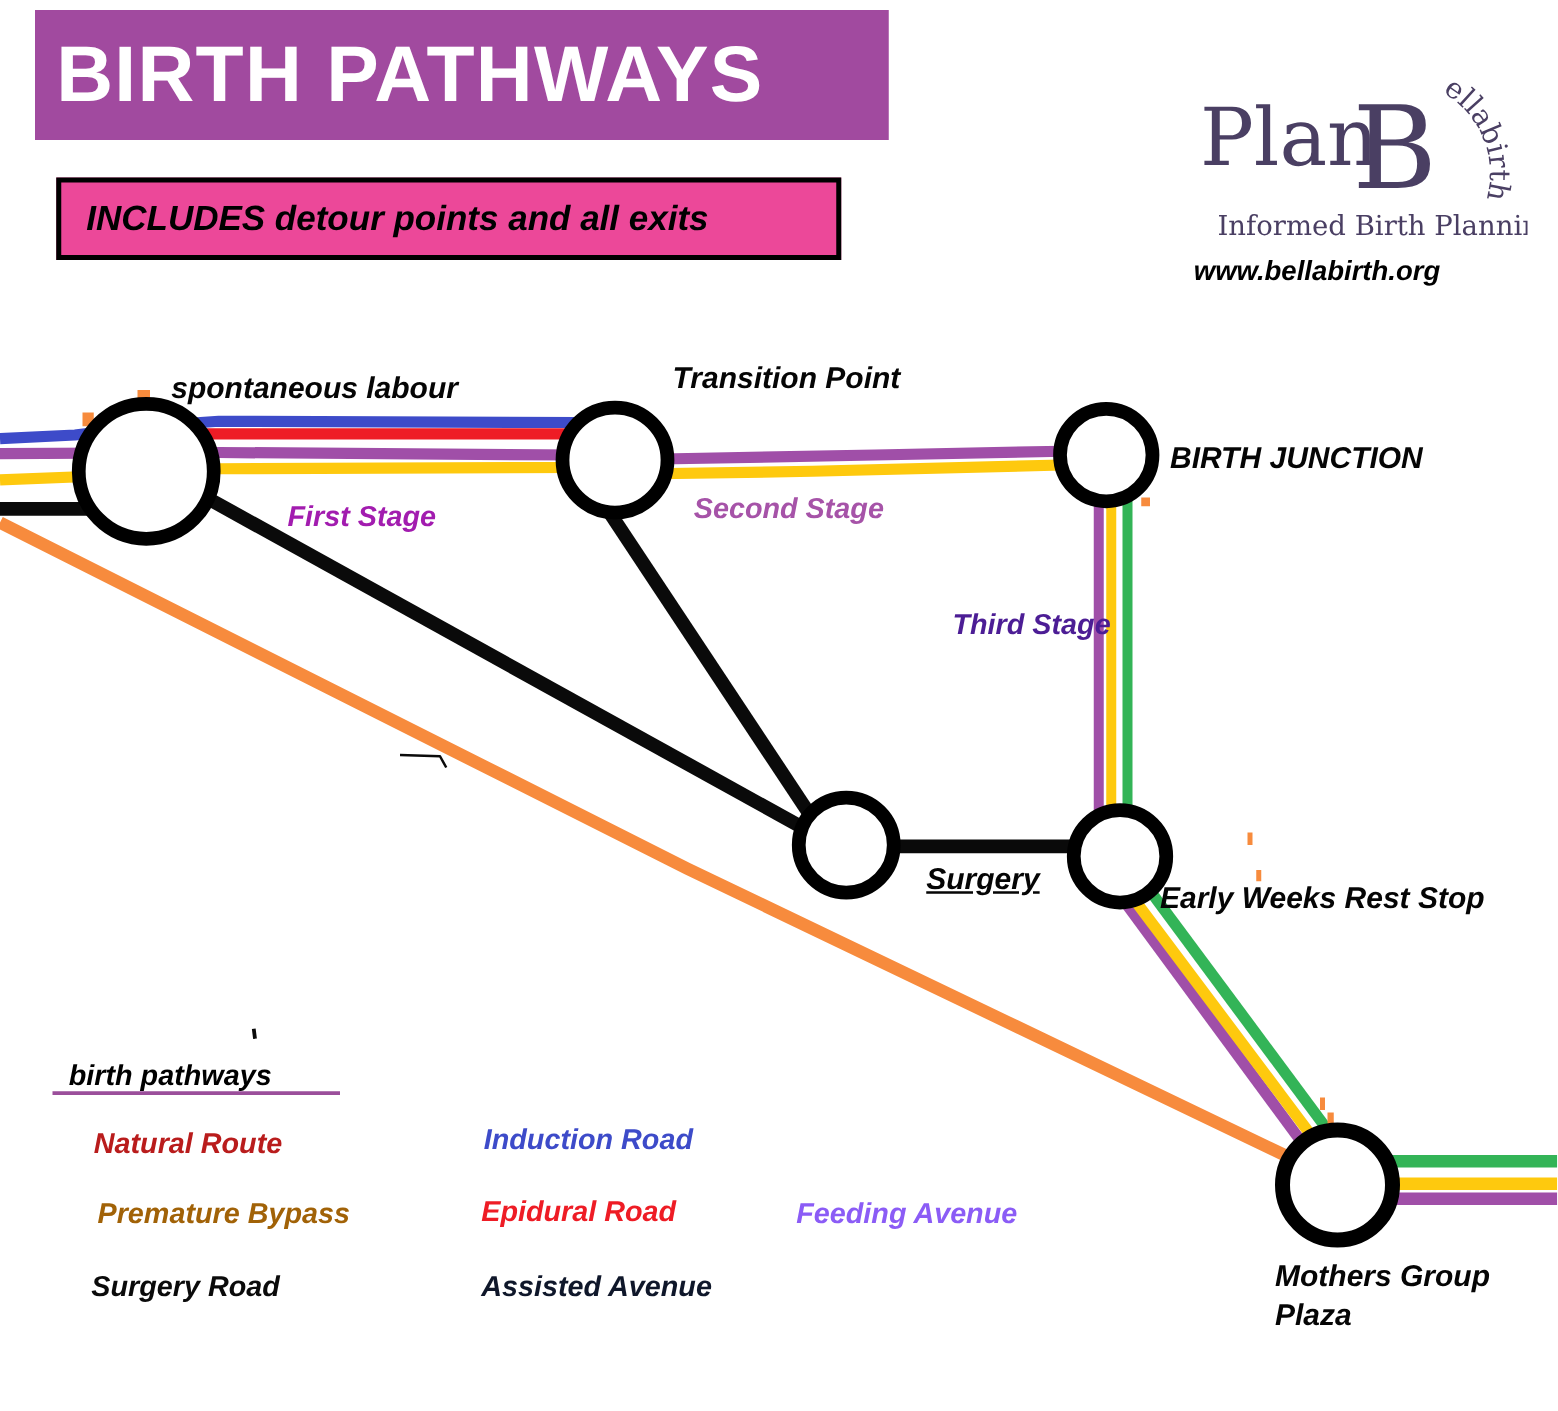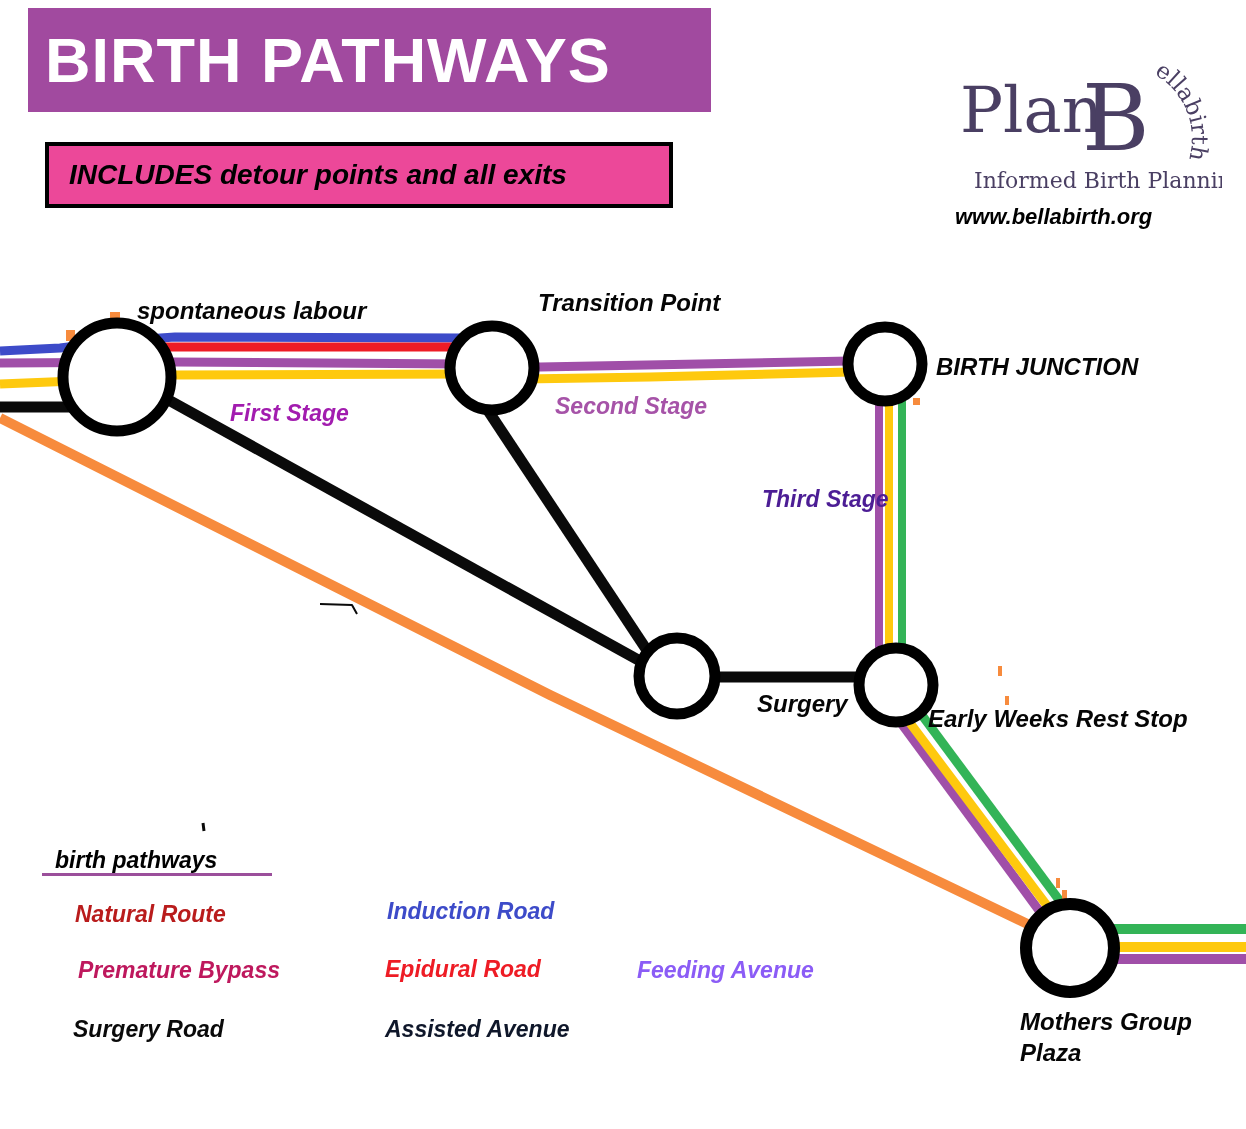--- a/index.html
+++ b/index.html
@@ -110,33 +110,33 @@
     <circle class="station" cx="492" cy="368" r="42" stroke-width="11"></circle>
     <circle class="station" cx="885" cy="364" r="37" stroke-width="11"></circle>
     <circle class="station" cx="677" cy="676" r="38" stroke-width="11"></circle>
     <circle class="station" cx="896" cy="685" r="37" stroke-width="11"></circle>
     <circle class="station" cx="1070" cy="948" r="44" stroke-width="12"></circle>
   </svg>
 
   <div class="abs map-label" style="left:137px;top:297px;">spontaneous labour</div>
   <div class="abs map-label" style="left:538px;top:289px;">Transition Point</div>
   <div class="abs map-label" style="left:936px;top:353px;">BIRTH JUNCTION</div>
-  <div class="abs map-label" style="left:757px;top:690px;">Surgery</div>
+  <div class="abs map-label" style="left:741px;top:690px;text-decoration:underline;">Surgery</div>
   <div class="abs map-label" style="left:928px;top:705px;">Early Weeks Rest Stop</div>
   <div class="abs map-label wrap-label" style="left:1020px;top:1006px;">Mothers Group Plaza</div>
 
   <div class="abs stage-label" style="left: 230px; top: 400px; color: #a21caf;">First Stage</div>
   <div class="abs stage-label" style="left: 520px; top: 393px; color: rgb(166, 83, 168); margin-left: 35px;">Second Stage</div>
   <div class="abs stage-label" style="left: 738px; top: 486px; color: #4c1d95; margin-left: 24px;">Third Stage</div>
 
   <div class="abs legend-underline" style="border-bottom-color: rgb(155, 79, 155);"></div>
   <div class="abs legend-title">birth pathways</div>
 
   <div class="abs legend-item" style="left: 75px; top: 901px; color: #b91c1c;">Natural Route</div>
-  <div class="abs legend-item" style="left: 78px; top: 957px; color: #be185d;">Premature Bypass</div>
+  <div class="abs legend-item" style="left: 78px; top: 957px; color: #a16207;">Premature Bypass</div>
   <div class="abs legend-item" style="left: 73px; top: 1016px; color: rgb(10, 10, 10);">Surgery Road</div>
 
   <div class="abs legend-item" style="left: 387px; top: 898px; color: rgb(61, 75, 201);">Induction Road</div>
   <div class="abs legend-item" style="left: 385px; top: 956px; color: rgb(238, 28, 37);">Epidural Road</div>
   <div class="abs legend-item" style="left: 385px; top: 1016px; color: #0f172a;">Assisted Avenue</div>
 
   <div class="abs legend-item" style="left: 637px; top: 957px; color: #8b5cf6;">Feeding Avenue</div>
 
 </div>
 

